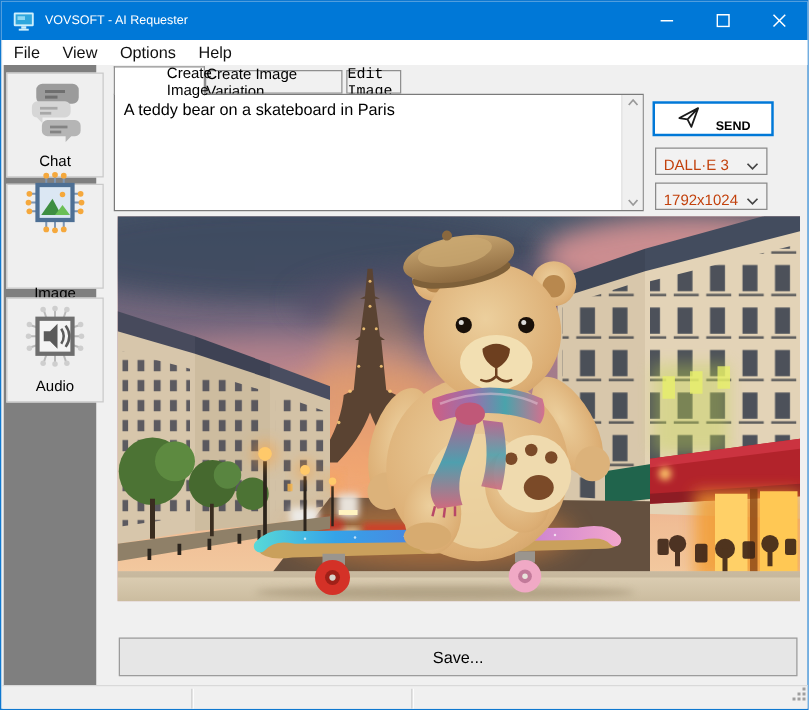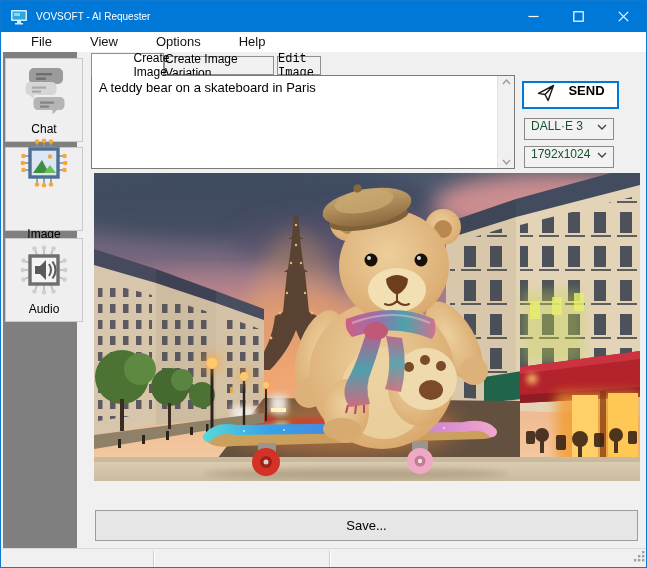--- a/index.html
+++ b/index.html
@@ -10,36 +10,36 @@
     font-family:"Liberation Sans",sans-serif;overflow:hidden;
   }
   
   .titlebar{position:absolute;left:0;top:0;width:100%;height:31px;background:#0078d7;display:flex;align-items:center;color:#fff;}
   .app-icon{margin:0 8px 0 9px;display:flex;}
   .title-text{font-size:10px;}
   .win-controls{position:absolute;right:0;top:0;height:31px;display:flex;}
   .win-btn{width:45px;height:31px;display:flex;align-items:center;justify-content:center;cursor:pointer;}
   
   .menubar{position:absolute;left:1px;top:31px;width:645px;height:20px;background:#ffffff;display:flex;align-items:center;font-size:13px;color:#111;}
-  .menu-item{padding:1px 9px 3px 9px;cursor:pointer;margin-left:20px;}
+  .menu-item{padding:1px 9px 3px 9px;cursor:pointer;}
   
   .sidebar{position:absolute;left:2px;top:51px;width:74px;height:496px;background:#7f7f7f;}
   .side-btn{position:absolute;left:2px;width:78px;height:84px;background:#efefef;border:1px solid #c9c9c9;display:flex;flex-direction:column;align-items:center;justify-content:center;cursor:pointer;}
   .side-btn .lbl{font-size:12px;color:#000;margin-top:3px;}
   
   .tab{position:absolute;font-size:12px;color:#000;display:flex;align-items:center;justify-content:center;background:#f1f1f1;border:1px solid #8f8f8f;cursor:pointer;}
   .tab.active{background:#fff;border-bottom:none;z-index:3;}
   
   .prompt-box{position:absolute;left:90px;top:74px;width:424px;height:94px;border:1px solid #7a7a7a;background:#fff;display:flex;}
   .prompt-box textarea{flex:1;border:none;resize:none;outline:none;background:transparent;font-family:"Liberation Sans",sans-serif;font-size:13px;color:#000;padding:4px 7px;}
   .vscroll{width:17px;background:#f0f0f0;display:flex;flex-direction:column;justify-content:space-between;align-items:center;border-left:1px solid #e2e2e2;}
   .vscroll .arr{padding:3px 0;display:flex;}
   
-  .send-btn{position:absolute;left:521px;top:80px;width:97px;height:28px;background:#fff;border:2px solid #0078d7;display:flex;align-items:flex-start;justify-content:center;gap:12px;font-size:13px;font-weight:bold;color:#000;cursor:pointer;}
-  .combo{position:absolute;left:523px;width:90px;height:22px;background:#f2f2f2;border:1px solid #8a8a8a;display:flex;align-items:flex-start;justify-content:space-between;font-size:12px;color:#14532d;padding:0 6px;cursor:pointer;}
+  .send-btn{position:absolute;left:521px;top:80px;width:97px;height:28px;background:#fff;border:2px solid #0078d7;display:flex;align-items:flex-end;justify-content:center;gap:12px;font-size:10px;font-weight:bold;color:#000;cursor:pointer;}
+  .combo{position:absolute;left:523px;width:90px;height:22px;background:#f2f2f2;border:1px solid #8a8a8a;display:flex;align-items:flex-end;justify-content:space-between;font-size:12px;color:#c2410c;padding:0 6px;cursor:pointer;}
   
   .picture{position:absolute;left:93px;top:172px;width:546px;height:308px;overflow:hidden;background:#caa;}
   
   .save-btn{position:absolute;left:94px;top:509px;width:543px;height:31px;background:#e6e6e6;border:1px solid #9c9c9c;display:flex;align-items:center;justify-content:center;font-size:13px;color:#000;cursor:pointer;}
   
   .statusbar{position:absolute;left:1px;top:547px;width:645px;height:20px;background:#f0f0f0;border-top:1px solid #d9d9d9;}
   .status-sep{position:absolute;top:2px;width:1px;height:16px;background:#cdcdcd;box-shadow:1px 0 0 #fff;}
   .grip{position:absolute;right:2px;bottom:2px;}
 </style>
 </head>

